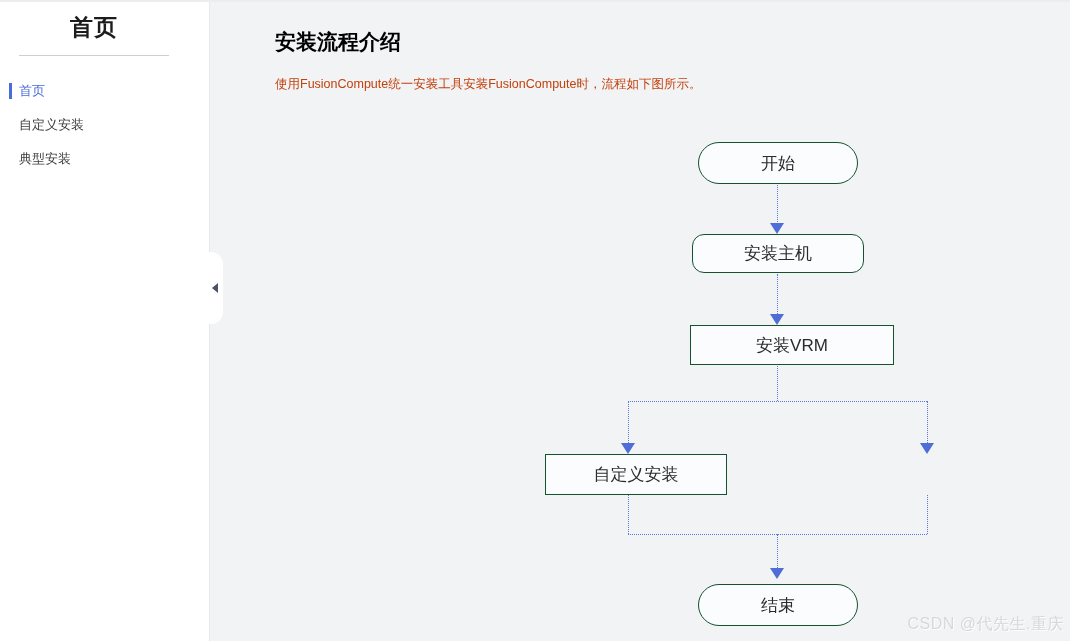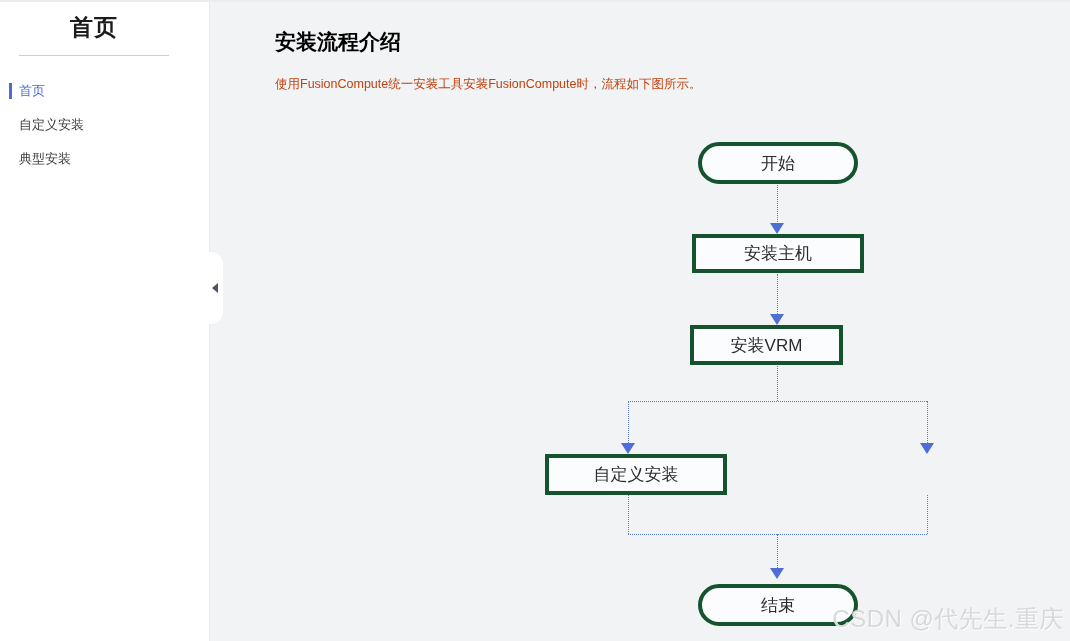--- a/index.html
+++ b/index.html
@@ -90,21 +90,21 @@
     font-size: 12.5px;
     color: #c2410c;
   }
 
   
   .flow { position: absolute; left: 0; top: 0; width: 860px; height: 641px; }
   .node {
     position: absolute;
     display: flex; align-items: center; justify-content: center;
     background: #fbfcfd;
-    border: 4px solid #14532d;
+    border: 1px solid #14532d;
     color: #2b2b2b;
     font-size: 17px;
   }
   .node.stadium { border-radius: 21px; }
   .vline {
     position: absolute;
     width: 0;
     border-left: 1px dotted #5b79da;
   }
   .hline {
@@ -115,22 +115,22 @@
   .arrow-down {
     position: absolute;
     width: 0; height: 0;
     border-left: 7px solid transparent;
     border-right: 7px solid transparent;
     border-top: 11px solid #4e6dd6;
   }
 
   
   .n-start   { left: 488px; top: 140px; width: 160px; height: 42px; }
-  .n-host    { left: 482px; top: 232px; width: 172px; height: 39px; }
-  .n-vrm     { left: 480px; top: 323px; width: 153px; height: 40px; }
+  .n-host    { left: 482px; top: 232px; width: 172px; height: 39px; border-radius: 12px; }
+  .n-vrm     { left: 480px; top: 323px; width: 204px; height: 40px; }
   .n-custom  { left: 335px; top: 452px; width: 182px; height: 41px; }
   .n-typical { left: 636px; top: 452px; width: 164px; height: 41px; }
   .n-end     { left: 488px; top: 582px; width: 160px; height: 42px; }
 
   .e1  { left: 567px; top: 183px; height: 39px; }     
   .a1  { left: 560px; top: 221px; }
   .e2  { left: 567px; top: 272px; height: 40px; }     
   .a2  { left: 560px; top: 312px; }
   .e3  { left: 567px; top: 364px; height: 35px; }     
   .e4  { left: 418px; top: 399px; width: 299px; }     
@@ -140,21 +140,21 @@
   .a6  { left: 710px; top: 441px; }
   .e7  { left: 418px; top: 493px; height: 39px; }     
   .e8  { left: 717px; top: 493px; height: 39px; }     
   .e9  { left: 418px; top: 532px; width: 299px; }     
   .e10 { left: 567px; top: 532px; height: 34px; }     
   .a10 { left: 560px; top: 566px; }
 
   .watermark {
     position: absolute;
     right: 6px; bottom: 6px;
-    font-size: 24px;
+    font-size: 16px;
     color: #d7d8da;
     text-shadow: 1px 1px 0 #fdfdfd;
     letter-spacing: 0.5px;
     pointer-events: none;
   }
 </style>
 </head>
 <body>
 
 <div class="app">

